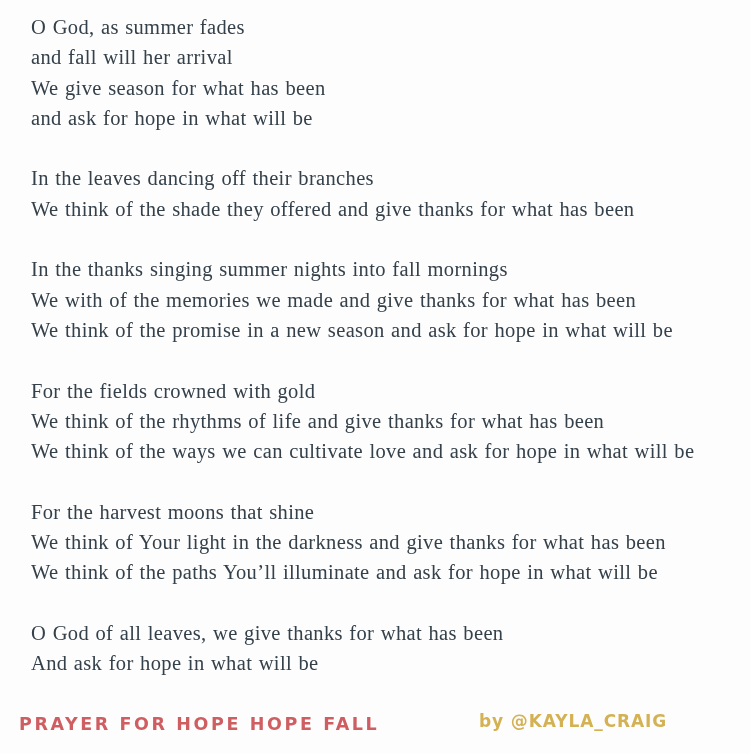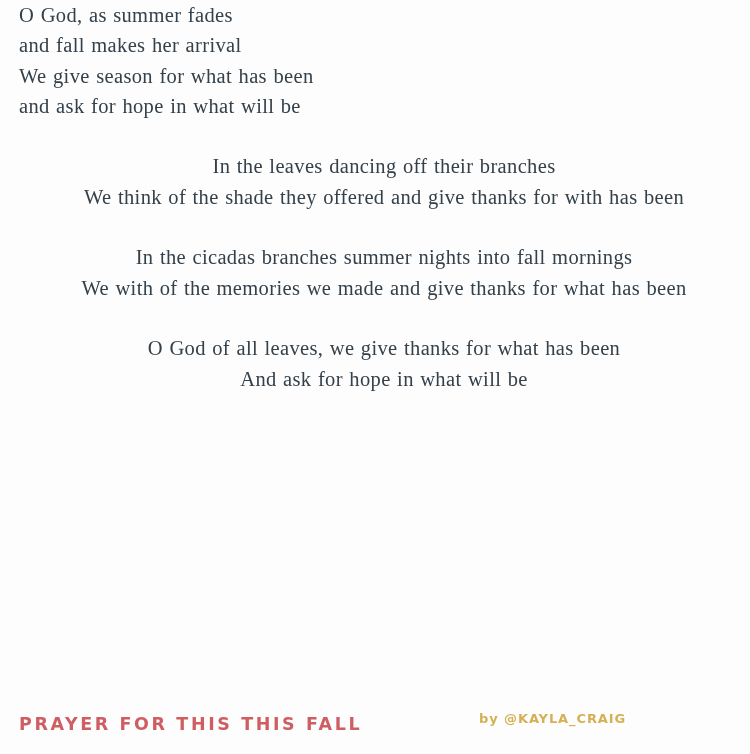--- a/index.html
+++ b/index.html
@@ -13,77 +13,87 @@
       position: relative;
       overflow: hidden;
     }
     .poem {
       position: absolute;
       left: 19px;
       top: 0;
       width: 730px;
     }
     .stanza {
-      margin: 0;
+      margin: 12px;
     }
     .line {
       display: block;
       font-family: "Liberation Serif", "DejaVu Serif", serif;
       font-size: 20.5px;
       line-height: 30.3px;
       color: #34404a;
       white-space: nowrap;
       letter-spacing: 0.35px;
       word-spacing: 1px;
     }
     .stanza + .stanza {
       margin-top: 30.3px;
-      text-align: center;
     }
     .footer-title {
       position: absolute;
       left: 19px;
       top: 714px;
       font-family: "DejaVu Sans", "Liberation Sans", sans-serif;
       font-weight: bold;
       font-size: 17.5px;
       letter-spacing: 2.6px;
       color: #cf5e62;
       white-space: nowrap;
     }
     .footer-credit {
       position: absolute;
       left: 479px;
       top: 711px;
       font-family: "DejaVu Sans", "Liberation Sans", sans-serif;
       font-weight: bold;
-      font-size: 13px;
+      font-size: 17px;
       letter-spacing: 0.9px;
       color: #d4b254;
       white-space: nowrap;
     }
   </style>
 </head>
 <body>
 
 <div class="poem">
   <div class="stanza">
     <span class="line">O God, as summer fades</span>
-    <span class="line">and fall makes her arrival</span>
+    <span class="line">and fall will her arrival</span>
     <span class="line">We give season for what has been</span>
     <span class="line">and ask for hope in what will be</span>
   </div>
   <div class="stanza">
     <span class="line">In the leaves dancing off their branches</span>
-    <span class="line">We think of the shade they offered and give thanks for with has been</span>
+    <span class="line">We think of the shade they offered and give thanks for what has been</span>
   </div>
   <div class="stanza">
-    <span class="line">In the cicadas branches summer nights into fall mornings</span>
+    <span class="line">In the thanks singing summer nights into fall mornings</span>
     <span class="line">We with of the memories we made and give thanks for what has been</span>
+    <span class="line">We think of the promise in a new season and ask for hope in what will be</span>
+  </div>
+  <div class="stanza">
+    <span class="line">For the fields crowned with gold</span>
+    <span class="line">We think of the rhythms of life and give thanks for what has been</span>
+    <span class="line">We think of the ways we can cultivate love and ask for hope in what will be</span>
+  </div>
+  <div class="stanza">
+    <span class="line">For the harvest moons that shine</span>
+    <span class="line">We think of Your light in the darkness and give thanks for what has been</span>
+    <span class="line">We think of the paths You’ll illuminate and ask for hope in what will be</span>
   </div>
   <div class="stanza">
     <span class="line">O God of all leaves, we give thanks for what has been</span>
     <span class="line">And ask for hope in what will be</span>
   </div>
 </div>
 
-<div class="footer-title">PRAYER FOR THIS THIS FALL</div>
+<div class="footer-title">PRAYER FOR HOPE HOPE FALL</div>
 <div class="footer-credit">by @KAYLA_CRAIG</div>
 
 </body></html>

